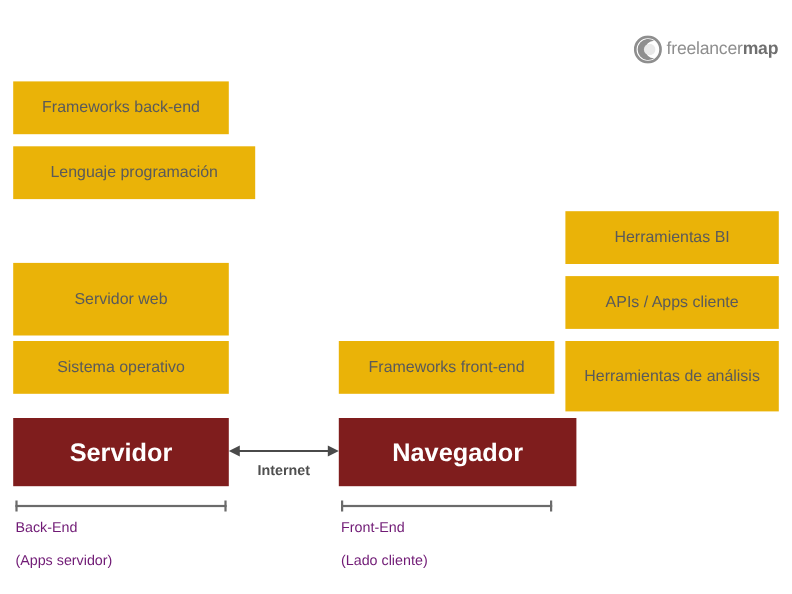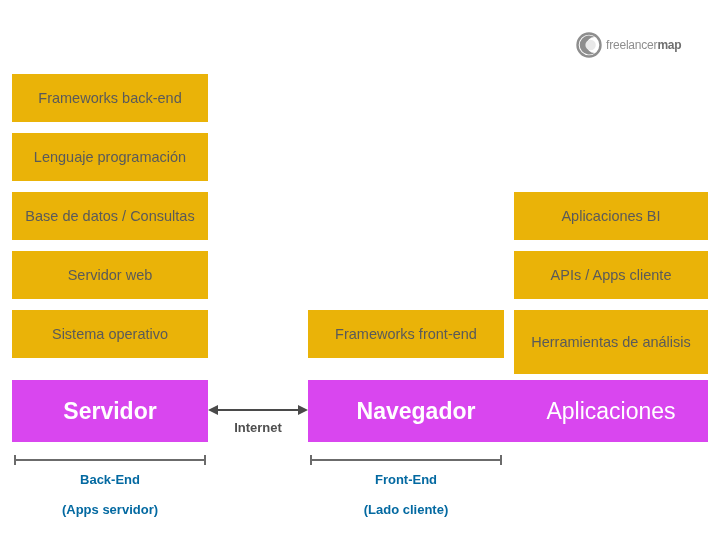--- a/index.html
+++ b/index.html
@@ -27,21 +27,21 @@
     display: flex;
     align-items: center;
     gap: 4px;
   }
   .logo-mark {
     width: 26px;
     height: 26px;
     flex: 0 0 26px;
   }
   .logo-text {
-    font-size: 12px;
+    font-size: 16px;
     color: #8e8e8e;
     letter-spacing: -0.2px;
     white-space: nowrap;
     line-height: 1;
   }
   .logo-text .bold {
     font-weight: bold;
     color: #6f6f6f;
   }
 
@@ -53,21 +53,21 @@
     align-items: center;
     justify-content: center;
     box-sizing: border-box;
     color: #5a5a5a;
     font-size: 14.5px;
     text-align: center;
     line-height: 1.15;
     padding: 0 6px;
   }
   .box.teal {
-    background: #d946ef;
+    background: #7f1d1d;
     color: #ffffff;
   }
   .box.teal.bold {
     font-weight: bold;
     font-size: 23px;
   }
   .box.teal.regular {
     font-weight: normal;
     font-size: 23px;
   }
@@ -112,63 +112,61 @@
     top: 0;
     width: 2px;
     height: 10px;
     background: #6b6b6b;
   }
   .bracket .tick.left  { left: 0; }
   .bracket .tick.right { right: 0; }
 
   .bracket-caption {
     position: absolute;
-    text-align: center;
-    font-weight: bold;
-    color: #0369a1;
+    text-align: left;
+    font-weight: normal;
+    color: #701a75;
     font-size: 13px;
   }
 </style>
 </head>
 <body>
 
 <div class="canvas">
 
   <div class="logo">
     <svg class="logo-mark" viewBox="0 0 26 26">
       <circle cx="13" cy="13" r="11.5" fill="none" stroke="#8e8e8e" stroke-width="2.4"></circle>
       <path d="M 18.6 5.0 A 9.6 9.6 0 1 0 18.6 21.0 A 7.4 7.4 0 1 1 18.6 5.0 Z" fill="#8e8e8e"></path>
       <circle cx="14.6" cy="13" r="5.2" fill="#e9e9e9"></circle>
     </svg>
     <div class="logo-text"><span>freelancer</span><span class="bold">map</span></div>
   </div>
 
   <div class="box" style="left:12px; top:74px; width:196px; height:48px;">Frameworks back-end</div>
 
-  <div class="box" style="left:12px; top:133px; width:196px; height:48px;">Lenguaje programación</div>
+  <div class="box" style="left:12px; top:133px; width:220px; height:48px;">Lenguaje programación</div>
 
-  <div class="box" style="left:12px; top:192px; width:196px; height:48px;">Base de datos / Consultas</div>
 
-  <div class="box" style="left:12px; top:251px; width:196px; height:48px;">Servidor web</div>
+  <div class="box" style="left:12px; top:239px; width:196px; height:66px;">Servidor web</div>
 
   <div class="box" style="left:12px; top:310px; width:196px; height:48px;">Sistema operativo</div>
 
   <div class="box teal bold" style="left:12px; top:380px; width:196px; height:62px;">Servidor</div>
 
   <div class="box" style="left:308px; top:310px; width:196px; height:48px;">Frameworks front-end</div>
 
   <div class="box teal bold" style="left:308px; top:380px; width:216px; height:62px;">Navegador</div>
 
-  <div class="box" style="left:514px; top:192px; width:194px; height:48px;">Aplicaciones BI</div>
+  <div class="box" style="left:514px; top:192px; width:194px; height:48px;">Herramientas BI</div>
 
   <div class="box" style="left:514px; top:251px; width:194px; height:48px;">APIs / Apps cliente</div>
 
   <div class="box" style="left:514px; top:310px; width:194px; height:64px;">Herramientas de análisis</div>
 
-  <div class="box teal regular" style="left:514px; top:380px; width:194px; height:62px;">Aplicaciones</div>
 
   <div class="arrow-group">
     <svg class="arrow-svg" width="104" height="20" viewBox="0 0 104 20">
       <line x1="9" y1="12" x2="95" y2="12" stroke="#4a4a4a" stroke-width="2"></line>
       <polygon points="2,12 12,7 12,17" fill="#4a4a4a"></polygon>
       <polygon points="102,12 92,7 92,17" fill="#4a4a4a"></polygon>
     </svg>
     <div class="arrow-label">Internet</div>
   </div>
 

